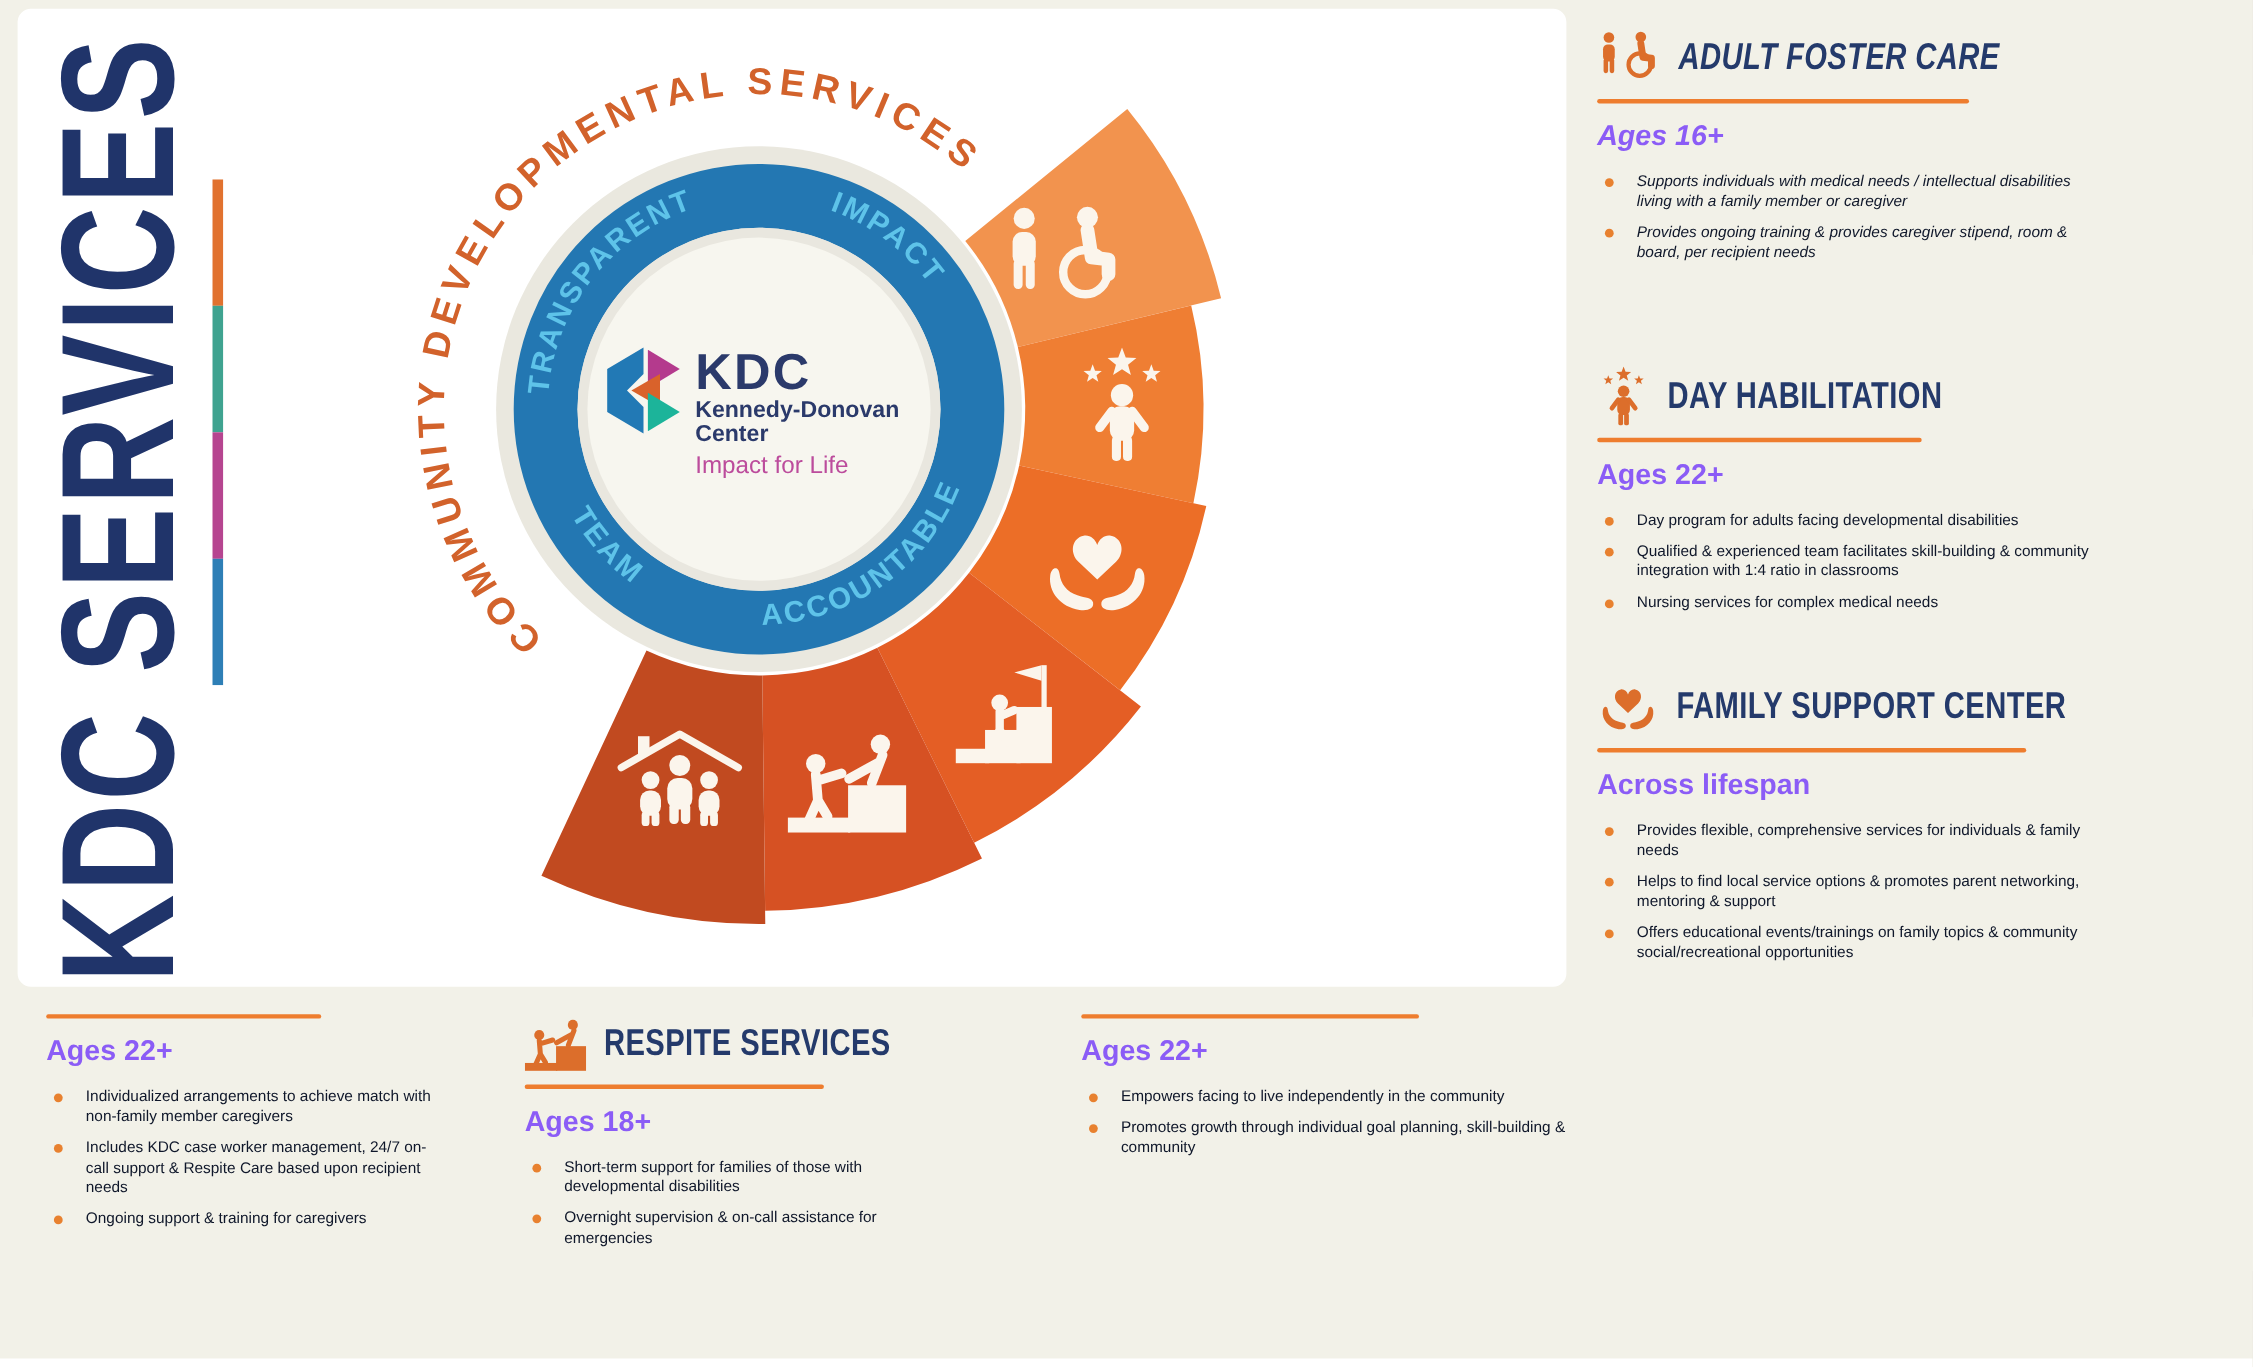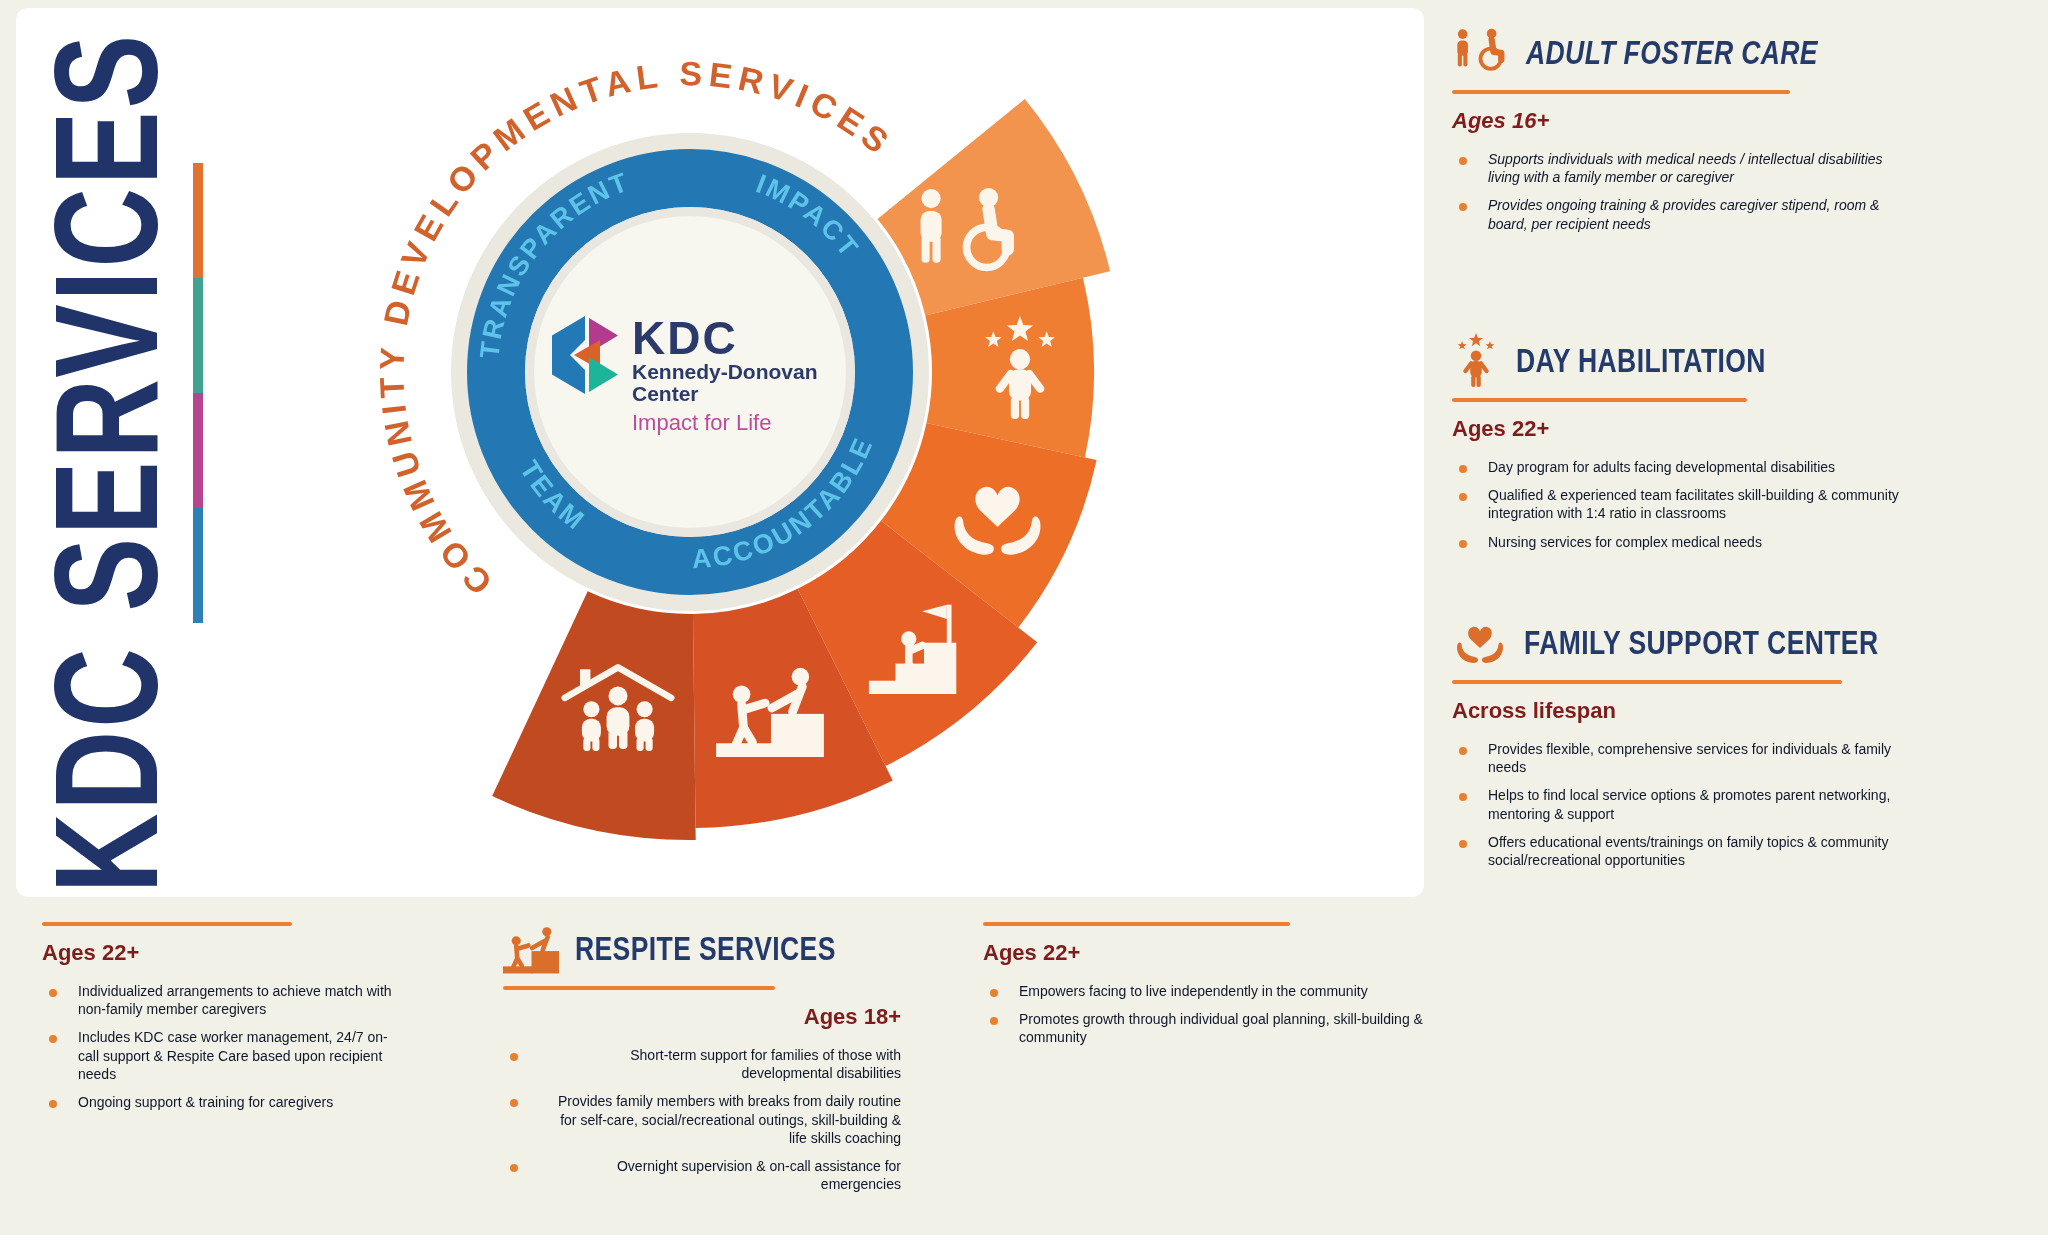--- a/index.html
+++ b/index.html
@@ -19,33 +19,33 @@
   
   #diagram{position:absolute;left:0;top:0;width:1408px;height:889px;}
 
   
   .sec{position:absolute;}
   .sec-head{display:flex;align-items:center;gap:16px;height:64px;}
   .hicon{color:#DC6E2B;flex:none;}
   .sec-title{display:inline-block;transform:scaleX(0.78);transform-origin:left center;
              font-size:34px;font-weight:bold;color:#243A6B;white-space:nowrap;letter-spacing:0.5px;}
   .sec-underline{height:4px;background:#EE7D2E;margin-top:6px;border-radius:2px;}
-  .sec-ages{font-size:22px;font-weight:bold;color:#7f1d1d;margin-top:14px;}
+  .sec-ages{font-size:26px;font-weight:bold;color:#8b5cf6;margin-top:14px;}
   ul.bullets{list-style:none;margin:16px 0 0 0;padding:0;}
   ul.bullets li{position:relative;padding-left:36px;font-size:14px;color:#0f172a;
                 line-height:1.3;margin-bottom:10px;}
   ul.bullets li::before{content:"";position:absolute;left:7px;top:7px;width:8px;height:8px;
                         border-radius:50%;background:#E8812F;}
 
   
   #sec-afc{left:1452px;top:20px;width:455px;font-style:italic;}
   #sec-dh {left:1452px;top:328px;width:455px;}
   #sec-fsc{left:1452px;top:610px;width:455px;}
   #sec-sl {left:42px;  top:916px;width:358px;}
-  #sec-rs {left:503px; top:916px;width:398px;text-align:right;}
+  #sec-rs {left:477px; top:916px;width:398px;}
   #sec-is {left:983px; top:916px;width:441px;}
   #u-afc{width:338px;} #u-dh{width:295px;} #u-fsc{width:390px;}
   #u-sl{width:250px;} #u-rs{width:272px;} #u-is{width:307px;}
 </style>
 </head>
 <body>
 
 <div id="page">
 
   <div id="canvas"></div>
@@ -255,21 +255,20 @@
     <div class="sec-head">
       <svg class="hicon" width="56" height="52">
           <use href="#i-helping-climb" width="56" height="52"></use>
         </svg>
       <span class="sec-title">RESPITE SERVICES</span>
     </div>
     <div class="sec-underline" id="u-rs"></div>
     <div class="sec-ages">Ages 18+</div>
     <ul class="bullets">
       <li>Short-term support for families of those with developmental disabilities</li>
-      <li>Provides family members with breaks from daily routine for self-care, social/recreational outings, skill-building &amp; life skills coaching</li>
       <li>Overnight supervision &amp; on-call assistance for emergencies</li>
     </ul>
   </div>
 
   <div class="sec" id="sec-is">
     <div class="sec-underline" id="u-is"></div>
     <div class="sec-ages">Ages 22+</div>
     <ul class="bullets">
       <li>Empowers facing to live independently in the community</li>
       <li>Promotes growth through individual goal planning, skill-building &amp; community</li>

